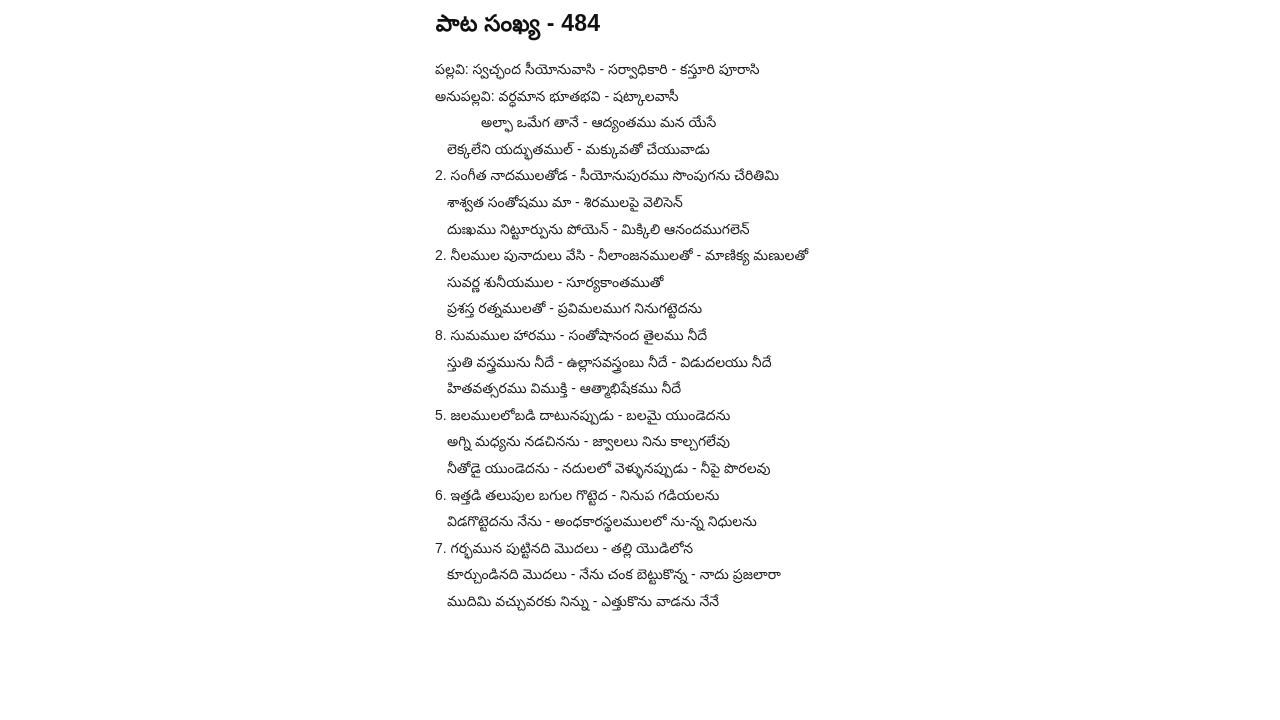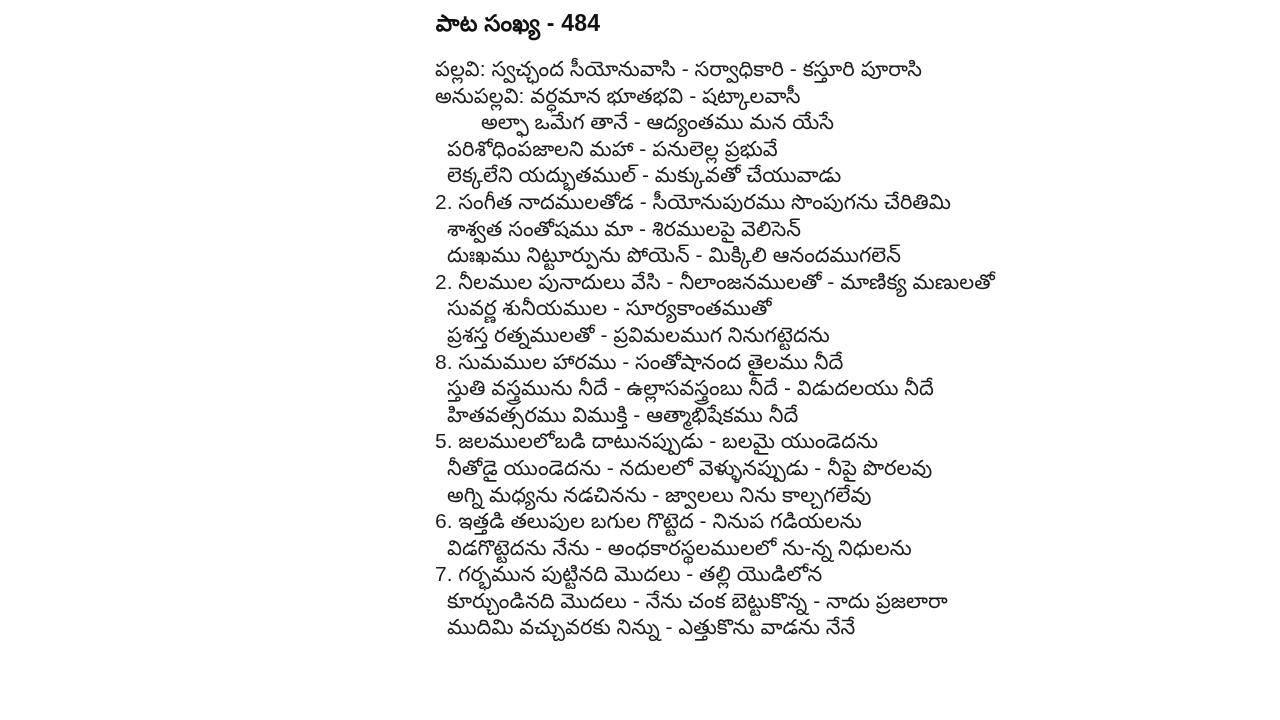--- a/index.html
+++ b/index.html
@@ -27,21 +27,21 @@
     font-size: 23px;
     font-weight: 700;
     letter-spacing: 0.2px;
     color: #111111;
   }
   .content {
     position: absolute;
     left: 435px;
     top: 56px;
     width: 820px;
-    font-size: 21px;
+    font-size: 14px;
   }
   .line {
     line-height: 26.6px;
     white-space: nowrap;
     color: #1c1c1c;
   }
   .indent-0 { padding-left: 0; }
   .indent-1 { padding-left: 12px; }
   .indent-2 { padding-left: 46px; }
 </style>
@@ -49,33 +49,32 @@
 <body>
 
 <div class="page">
   <div class="title">పాట సంఖ్య - 484</div>
 
   <div class="content">
 
   <div class="line indent-0">పల్లవి: స్వచ్ఛంద సీయోనువాసి - సర్వాధికారి - కస్తూరి పూరాసి</div>
       <div class="line indent-0">అనుపల్లవి: వర్ధమాన భూతభవి - షట్కాలవాసీ</div>
       <div class="line indent-2">అల్ఫా ఒమేగ తానే - ఆద్యంతము మన యేసే</div>
-      <div class="line indent-1">పరిశోధింపజాలని మహా - పనులెల్ల ప్రభువే</div>
       <div class="line indent-1">లెక్కలేని యద్భుతముల్ - మక్కువతో చేయువాడు</div>
       <div class="line indent-0">2. సంగీత నాదములతోడ - సీయోనుపురము సొంపుగను చేరితిమి</div>
       <div class="line indent-1">శాశ్వత సంతోషము మా - శిరములపై వెలిసెన్</div>
       <div class="line indent-1">దుఃఖము నిట్టూర్పును పోయెన్ - మిక్కిలి ఆనందముగలెన్</div>
       <div class="line indent-0">2. నీలముల పునాదులు వేసి - నీలాంజనములతో - మాణిక్య మణులతో</div>
       <div class="line indent-1">సువర్ణ శునీయముల - సూర్యకాంతముతో</div>
       <div class="line indent-1">ప్రశస్త రత్నములతో - ప్రవిమలముగ నినుగట్టెదను</div>
       <div class="line indent-0">8. సుమముల హారము - సంతోషానంద తైలము నీదే</div>
       <div class="line indent-1">స్తుతి వస్త్రమును నీదే - ఉల్లాసవస్త్రంబు నీదే - విడుదలయు నీదే</div>
       <div class="line indent-1">హితవత్సరము విముక్తి - ఆత్మాభిషేకము నీదే</div>
       <div class="line indent-0">5. జలములలోబడి దాటునప్పుడు - బలమై యుండెదను</div>
+      <div class="line indent-1">అగ్ని మధ్యను నడచినను - జ్వాలలు నిను కాల్చగలేవు</div>
       <div class="line indent-1">నీతోడై యుండెదను - నదులలో వెళ్ళునప్పుడు - నీపై పొరలవు</div>
-      <div class="line indent-1">అగ్ని మధ్యను నడచినను - జ్వాలలు నిను కాల్చగలేవు</div>
       <div class="line indent-0">6. ఇత్తడి తలుపుల బగుల గొట్టెద - నినుప గడియలను</div>
       <div class="line indent-1">విడగొట్టెదను నేను - అంధకారస్థలములలో ను-న్న నిధులను</div>
       <div class="line indent-0">7. గర్భమున పుట్టినది మొదలు - తల్లి యొడిలోన</div>
       <div class="line indent-1">కూర్చుండినది మొదలు - నేను చంక బెట్టుకొన్న - నాదు ప్రజలారా</div>
       <div class="line indent-1">ముదిమి వచ్చువరకు నిన్ను - ఎత్తుకొను వాడను నేనే</div>
     </div>
 </div>
 
 </body></html>

